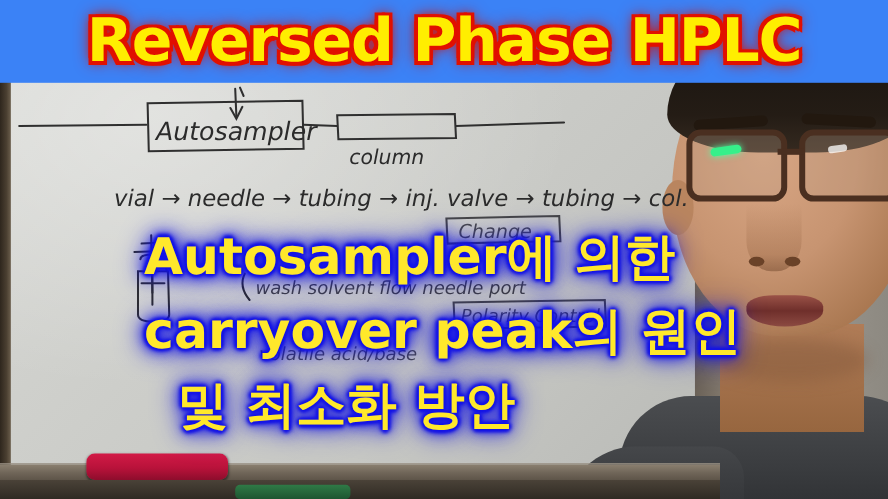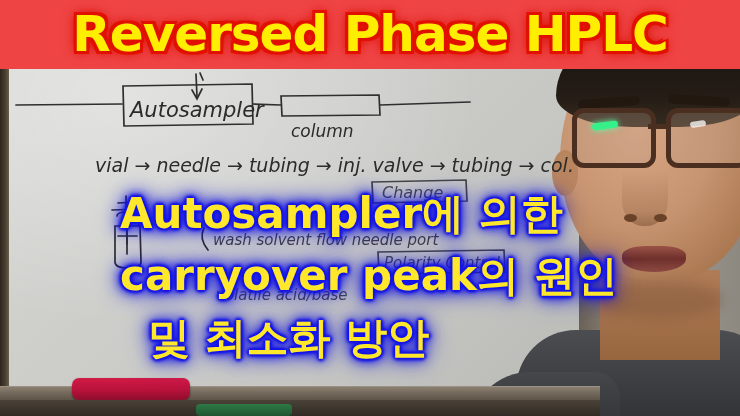--- a/index.html
+++ b/index.html
@@ -211,21 +211,21 @@
   #handwriting text {
     font-family: "DejaVu Sans", sans-serif;
     fill: #2b2b2b;
   }
 
   
   #banner {
     position: absolute;
     left: 0; top: 0;
     width: 740px; height: 69px;
-    background: #ef4444;
+    background: #3b82f6;
   }
   #banner-title {
     position: absolute;
     left: 0; top: 0;
     width: 740px;
     line-height: 69px;
     text-align: center;
     font-family: "DejaVu Sans", sans-serif;
     font-weight: bold;
     font-size: 50px;

